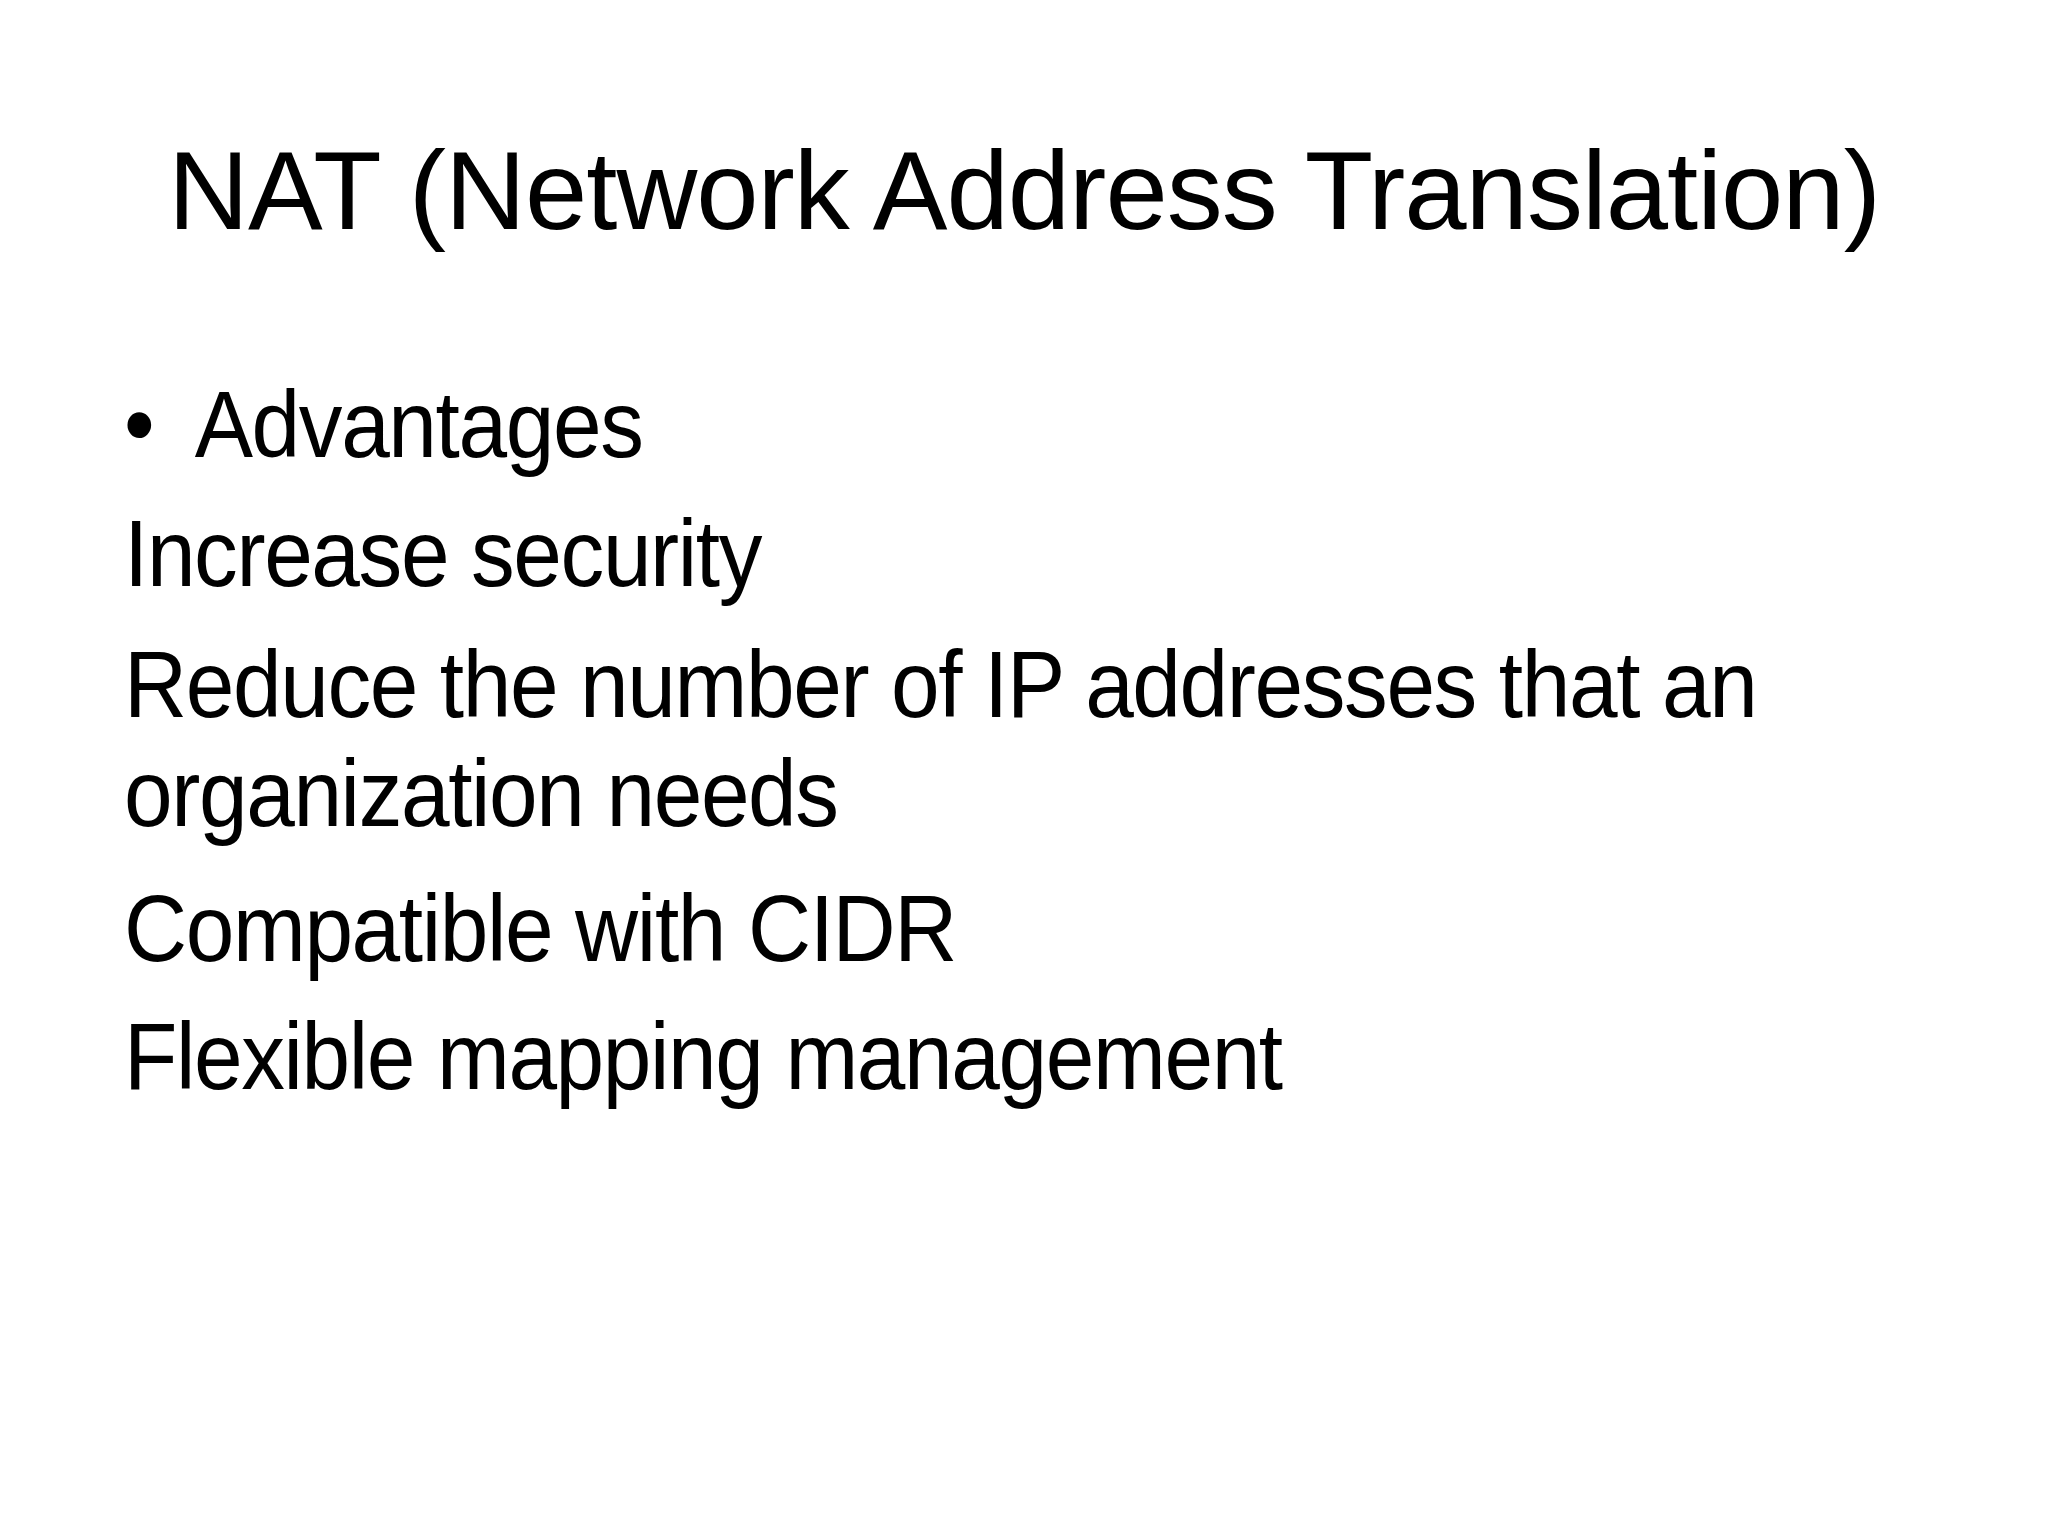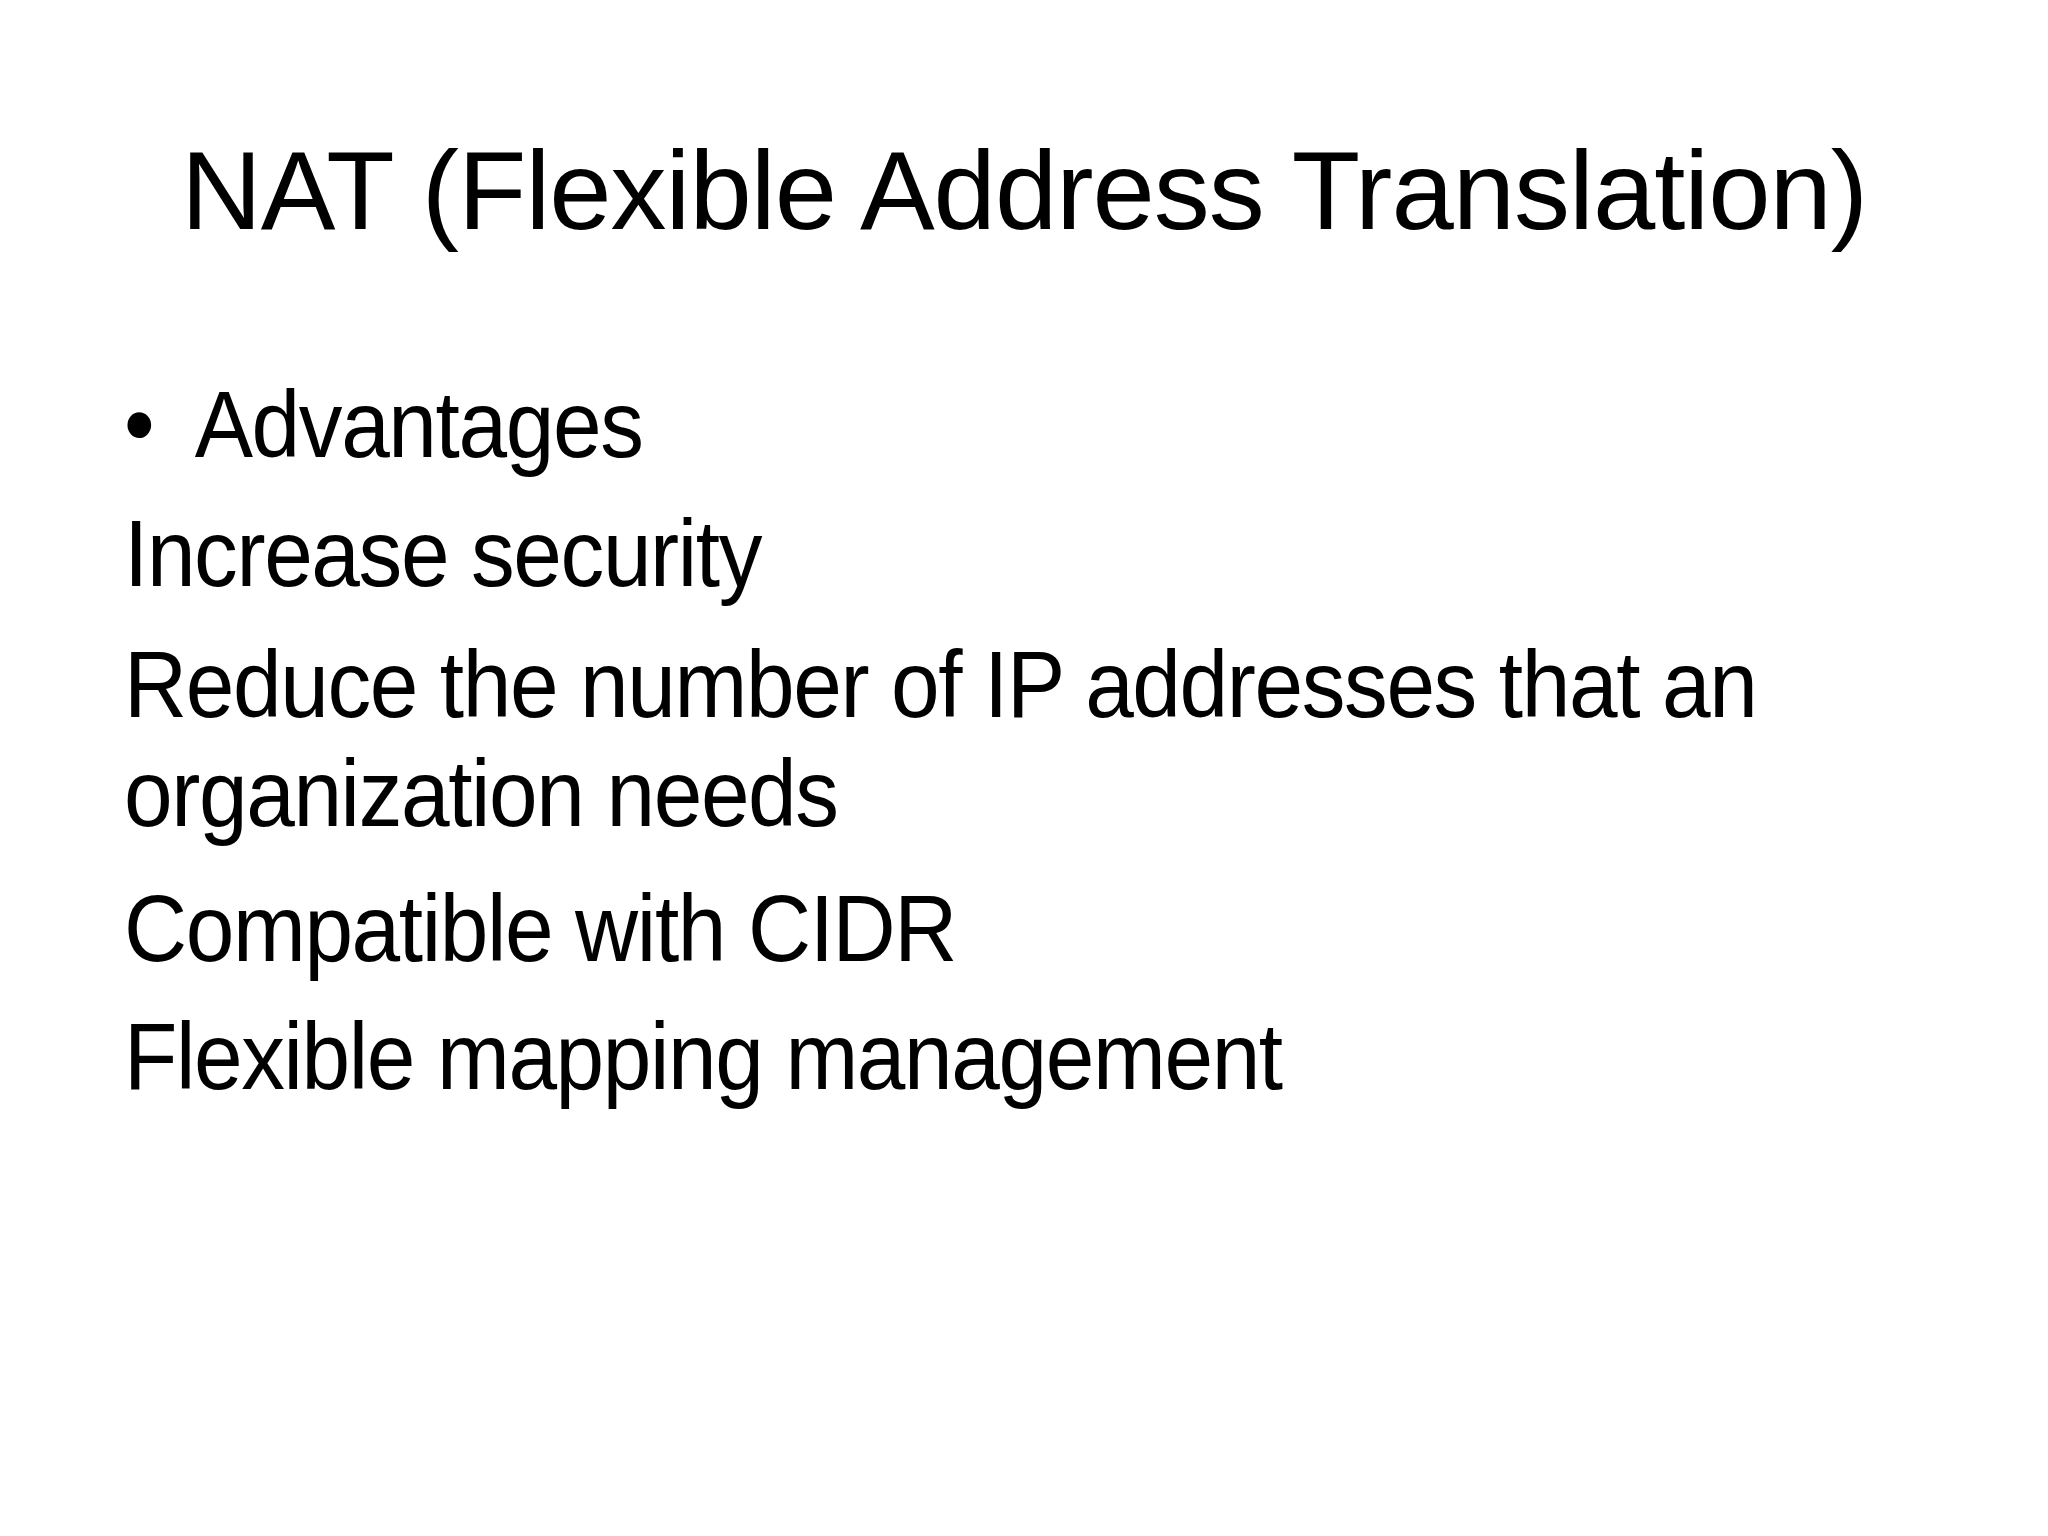--- a/index.html
+++ b/index.html
@@ -49,21 +49,21 @@
   .bullet {
     display: inline-block;
     width: 76px;
   }
 </style>
 </head>
 <body>
 
 <div class="slide">
 
-  <h1 class="title">NAT (Flexible Address Translation)</h1>
+  <h1 class="title">NAT (Network Address Translation)</h1>
 
   <div class="line l1">
     <span class="bullet">•</span><span>Advantages</span>
   </div>
 
   <div class="line l2">Increase security</div>
 
   <div class="line l3">Reduce the number of IP addresses that an</div>
 
   <div class="line l4">organization needs</div>

